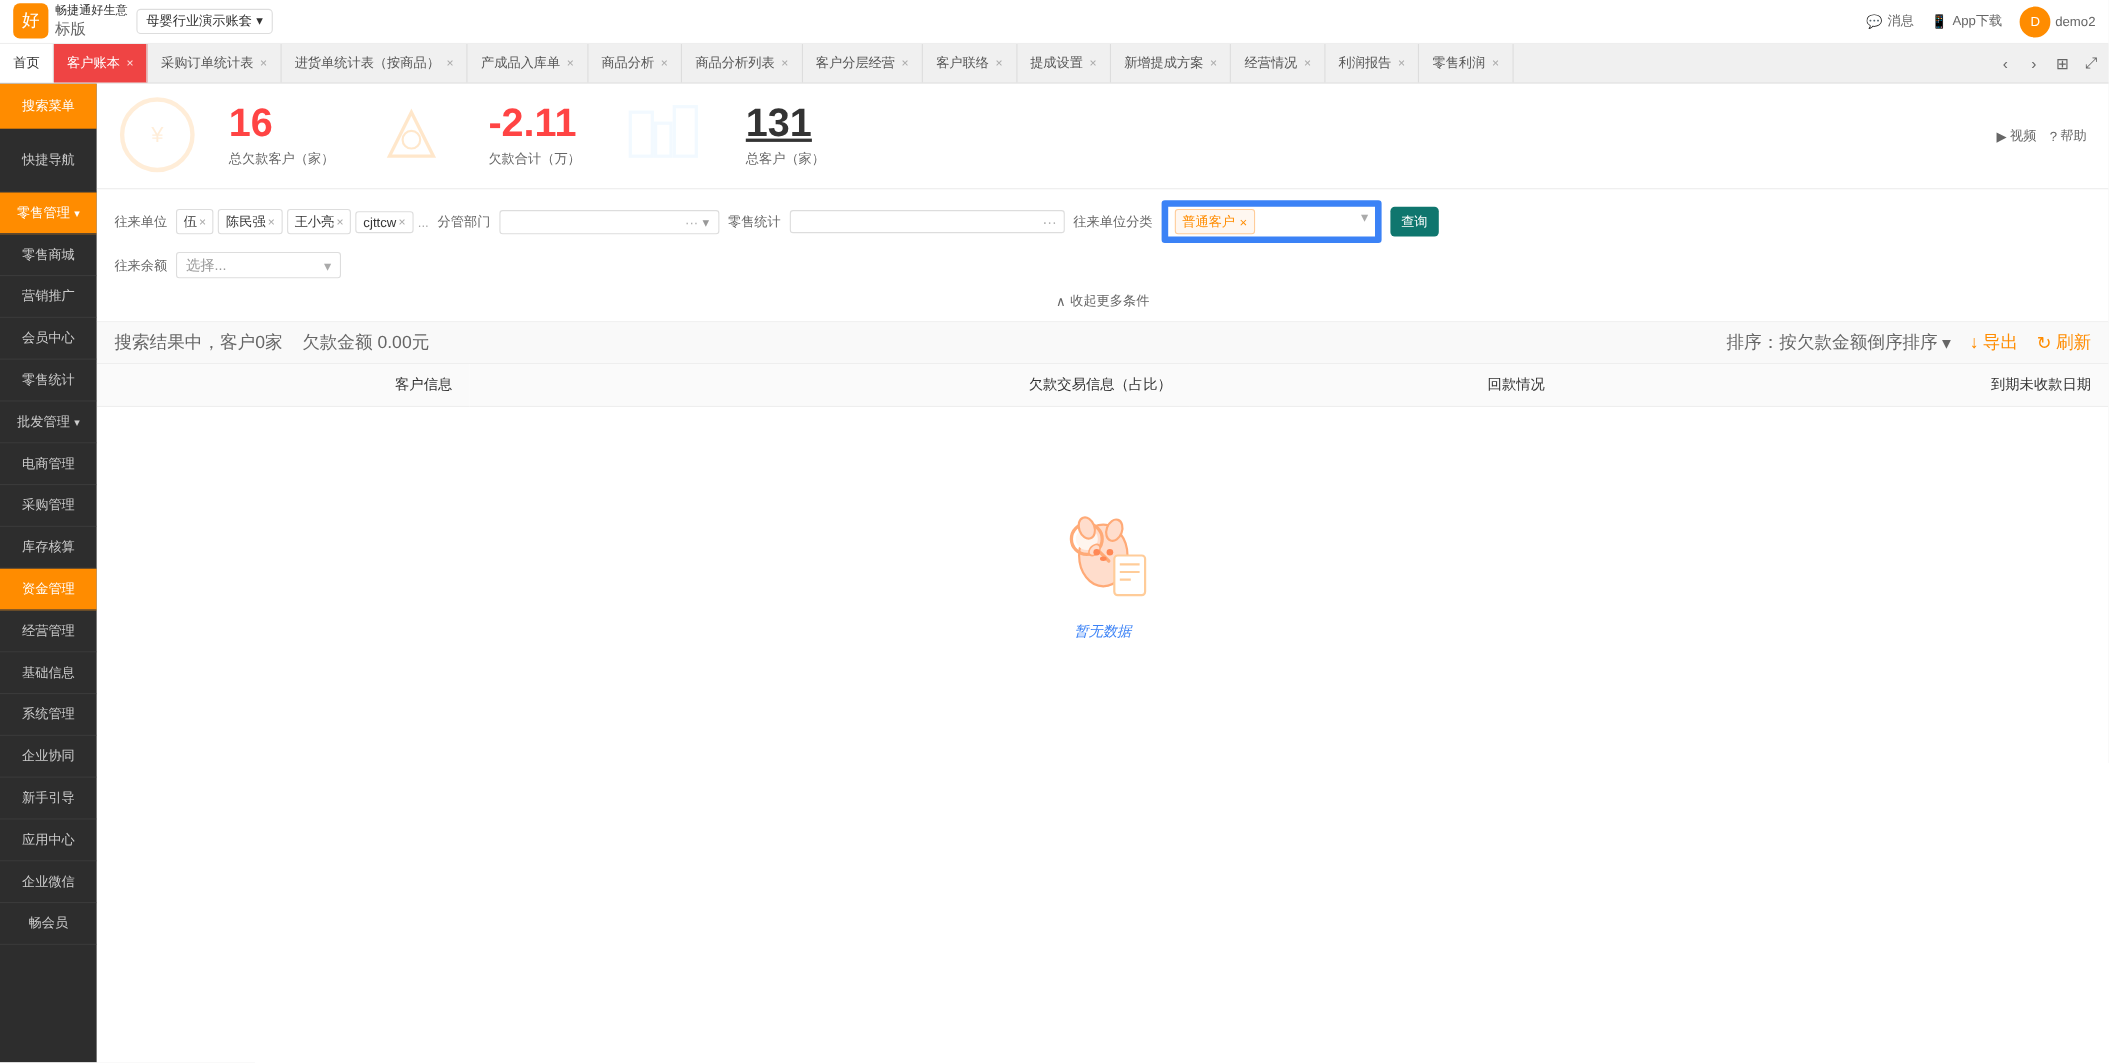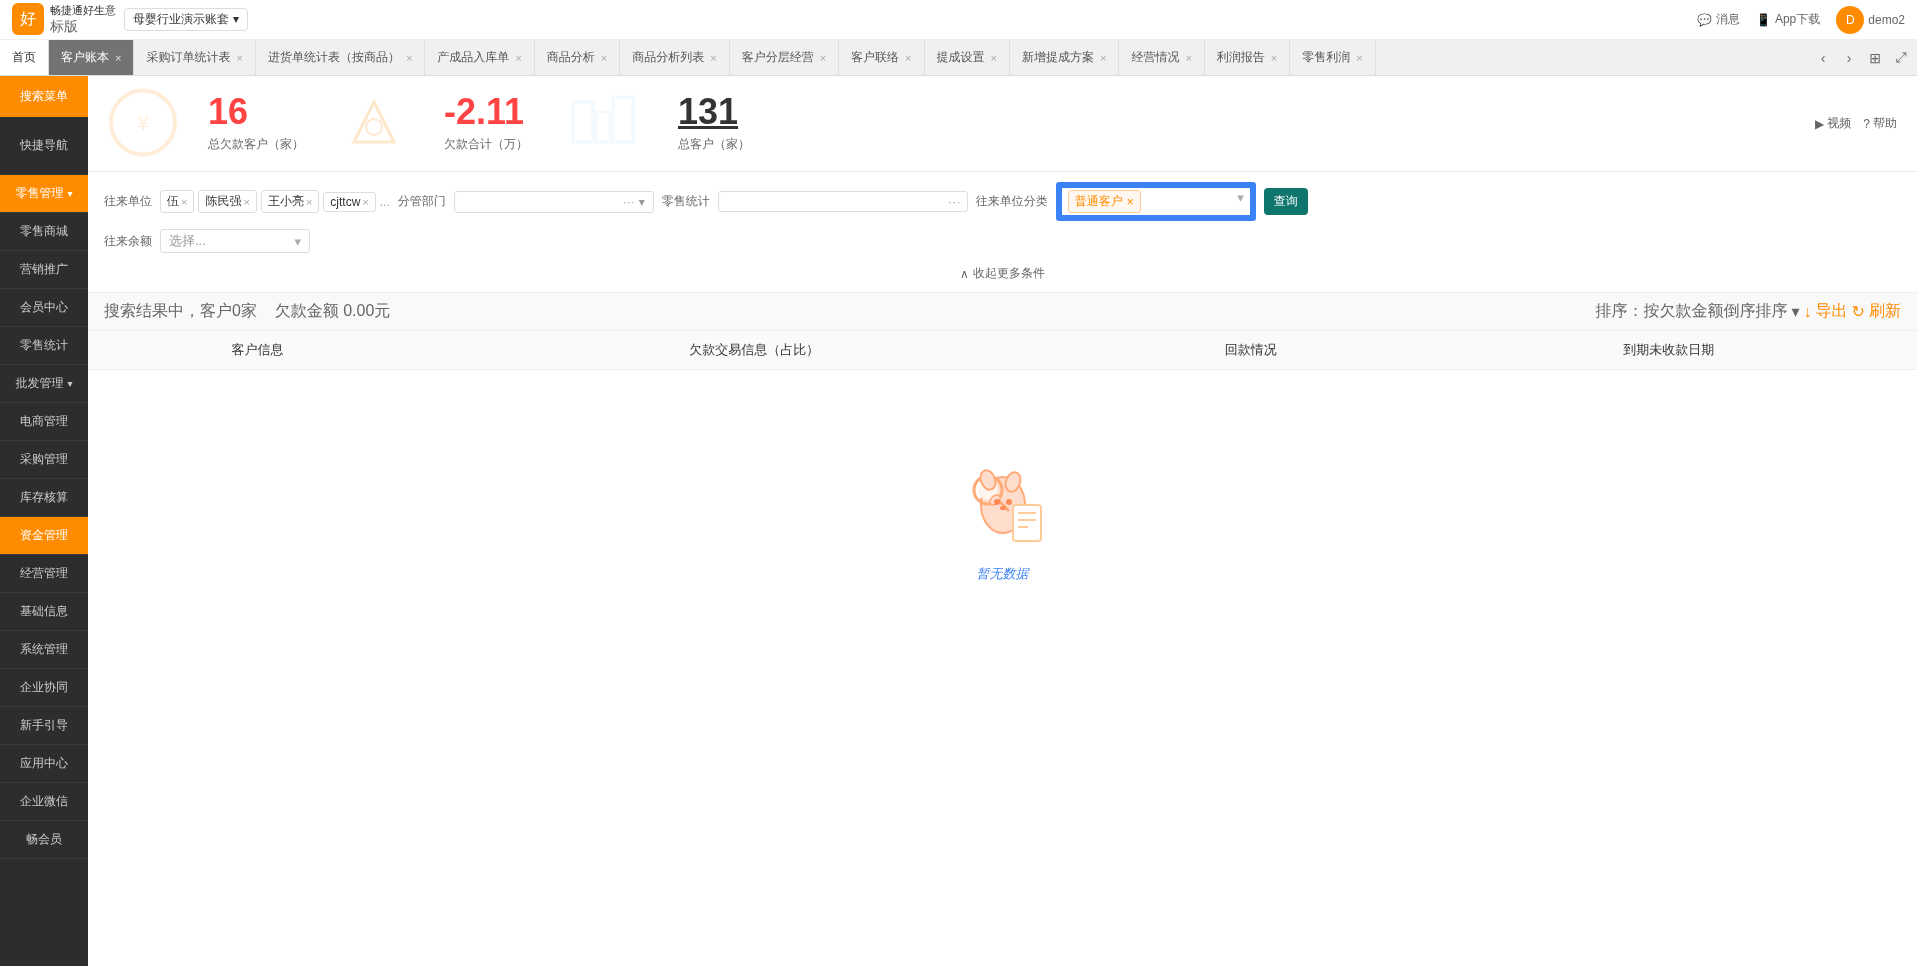--- a/index.html
+++ b/index.html
@@ -99,21 +99,21 @@
       padding: 0 12px;
       font-size: 12px;
       cursor: pointer;
       white-space: nowrap;
       border-right: 1px solid #ddd;
       color: #555;
       position: relative;
       gap: 4px;
     }
     .tab-item.active {
-      background: #737373;
+      background: #ef4444;
       color: white;
     }
     .tab-item.home {
       background: #fff;
       color: #333;
     }
     .tab-close {
       font-size: 11px;
       color: #aaa;
       margin-left: 2px;
@@ -327,21 +327,21 @@
       display: flex;
       align-items: center;
       justify-content: space-between;
       border-bottom: 1px solid #eee;
       font-size: 16px;
       color: #666;
     }
     .results-bar-right {
       display: flex;
       align-items: flex-start;
-      gap: 4px;
+      gap: 17px;
     }
     .sort-btn {
       display: flex;
       align-items: center;
       gap: 4px;
       color: #666;
       cursor: pointer;
     }
     .action-btn {
       display: flex;
@@ -357,21 +357,21 @@
       overflow-y: auto;
       background: white;
     }
     .data-table {
       width: 100%;
       border-collapse: collapse;
     }
     .data-table th {
       background: #fafafa;
       padding: 10px 16px;
-      text-align: center;
+      text-align: right;
       font-size: 13px;
       color: #333;
       font-weight: 500;
       border-bottom: 1px solid #eee;
     }
     .data-table td {
       padding: 12px 16px;
       border-bottom: 1px solid #f5f5f5;
       font-size: 12px;
       color: #333;

